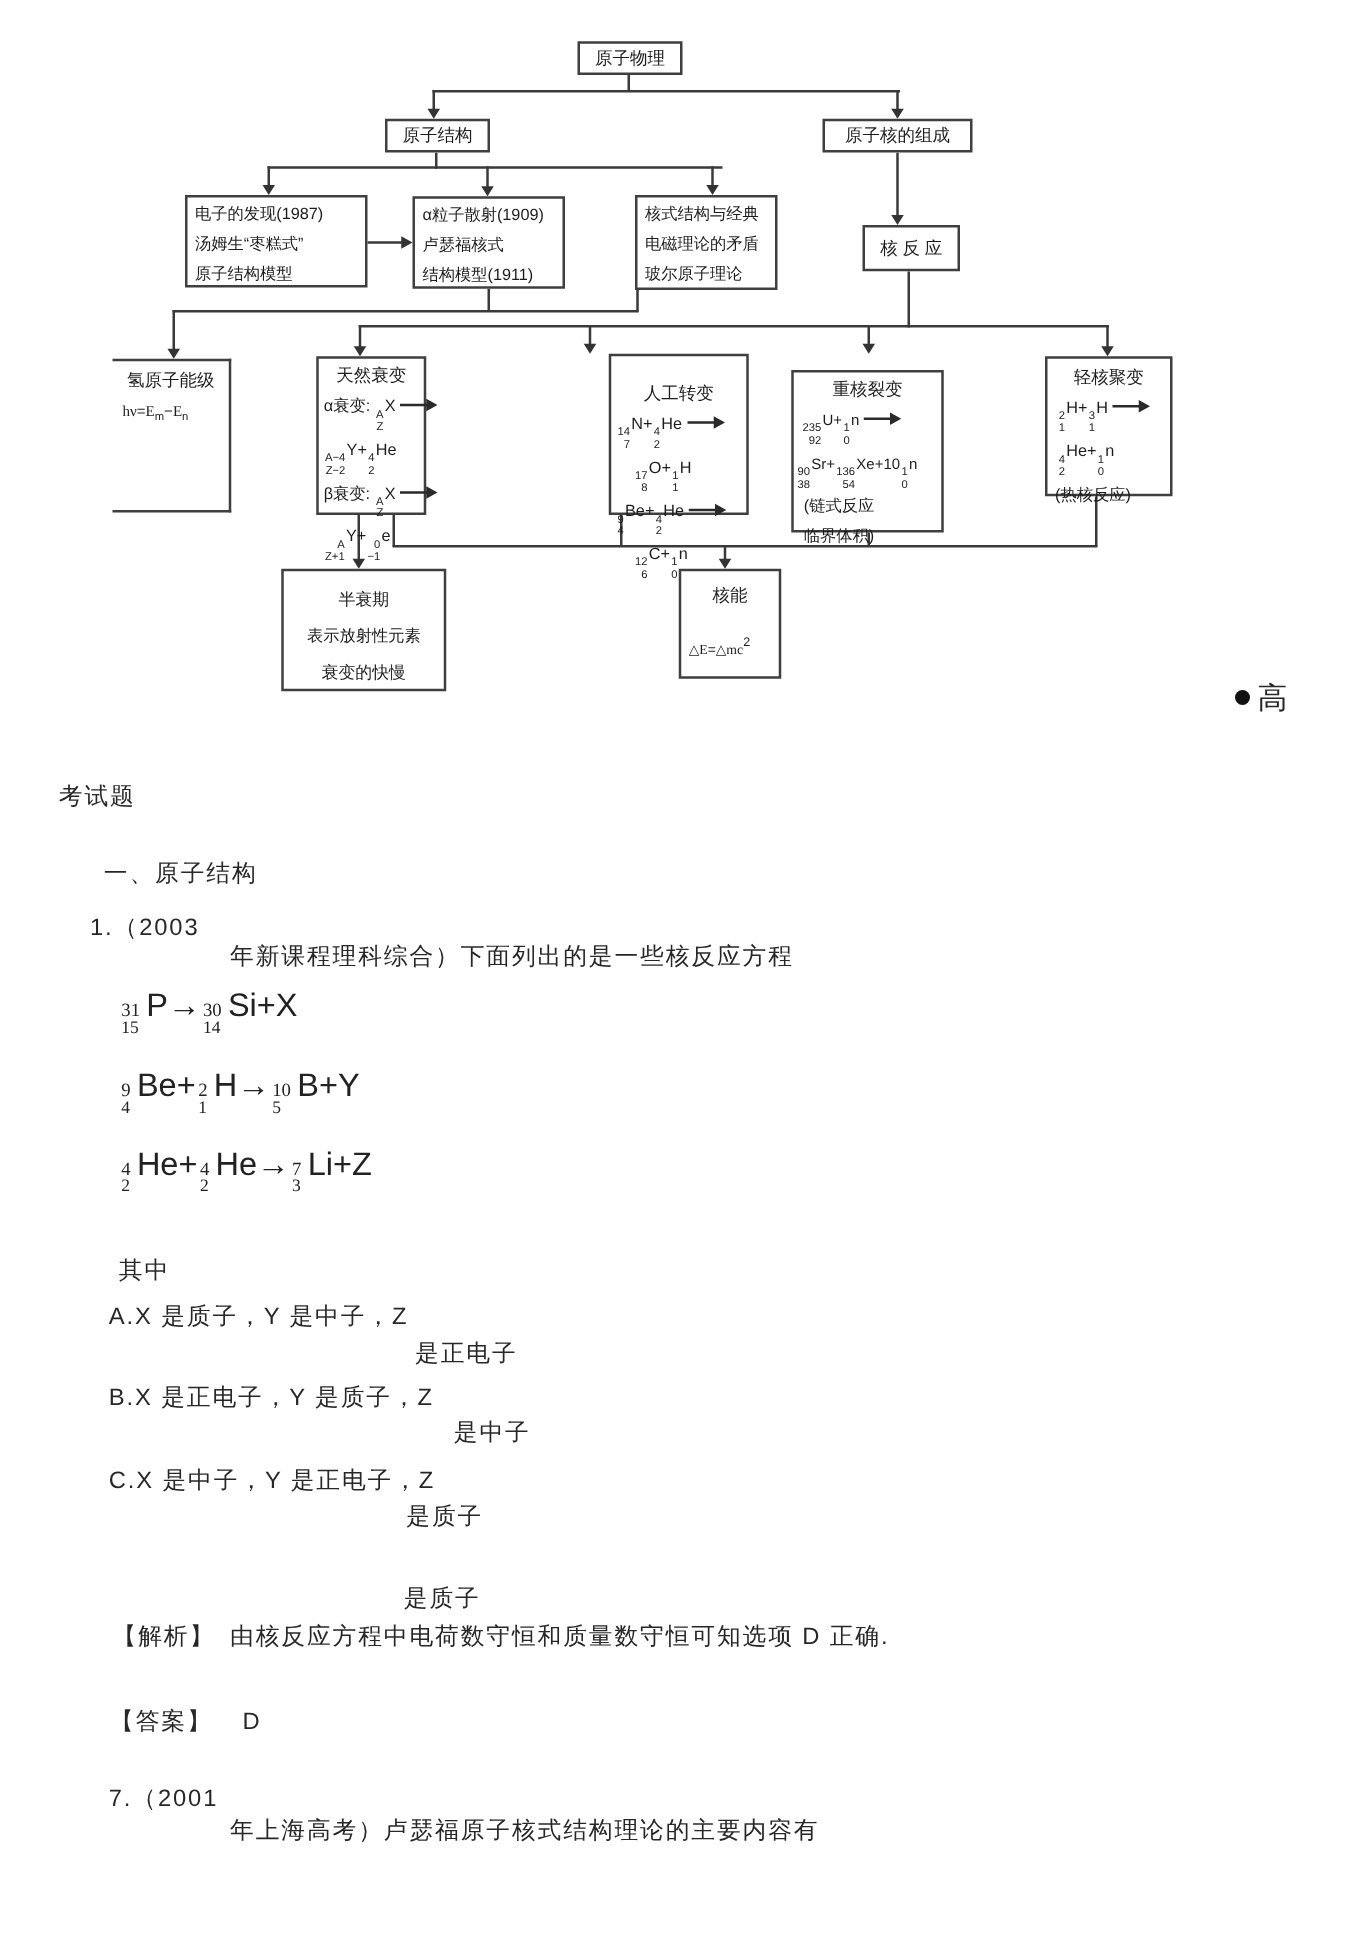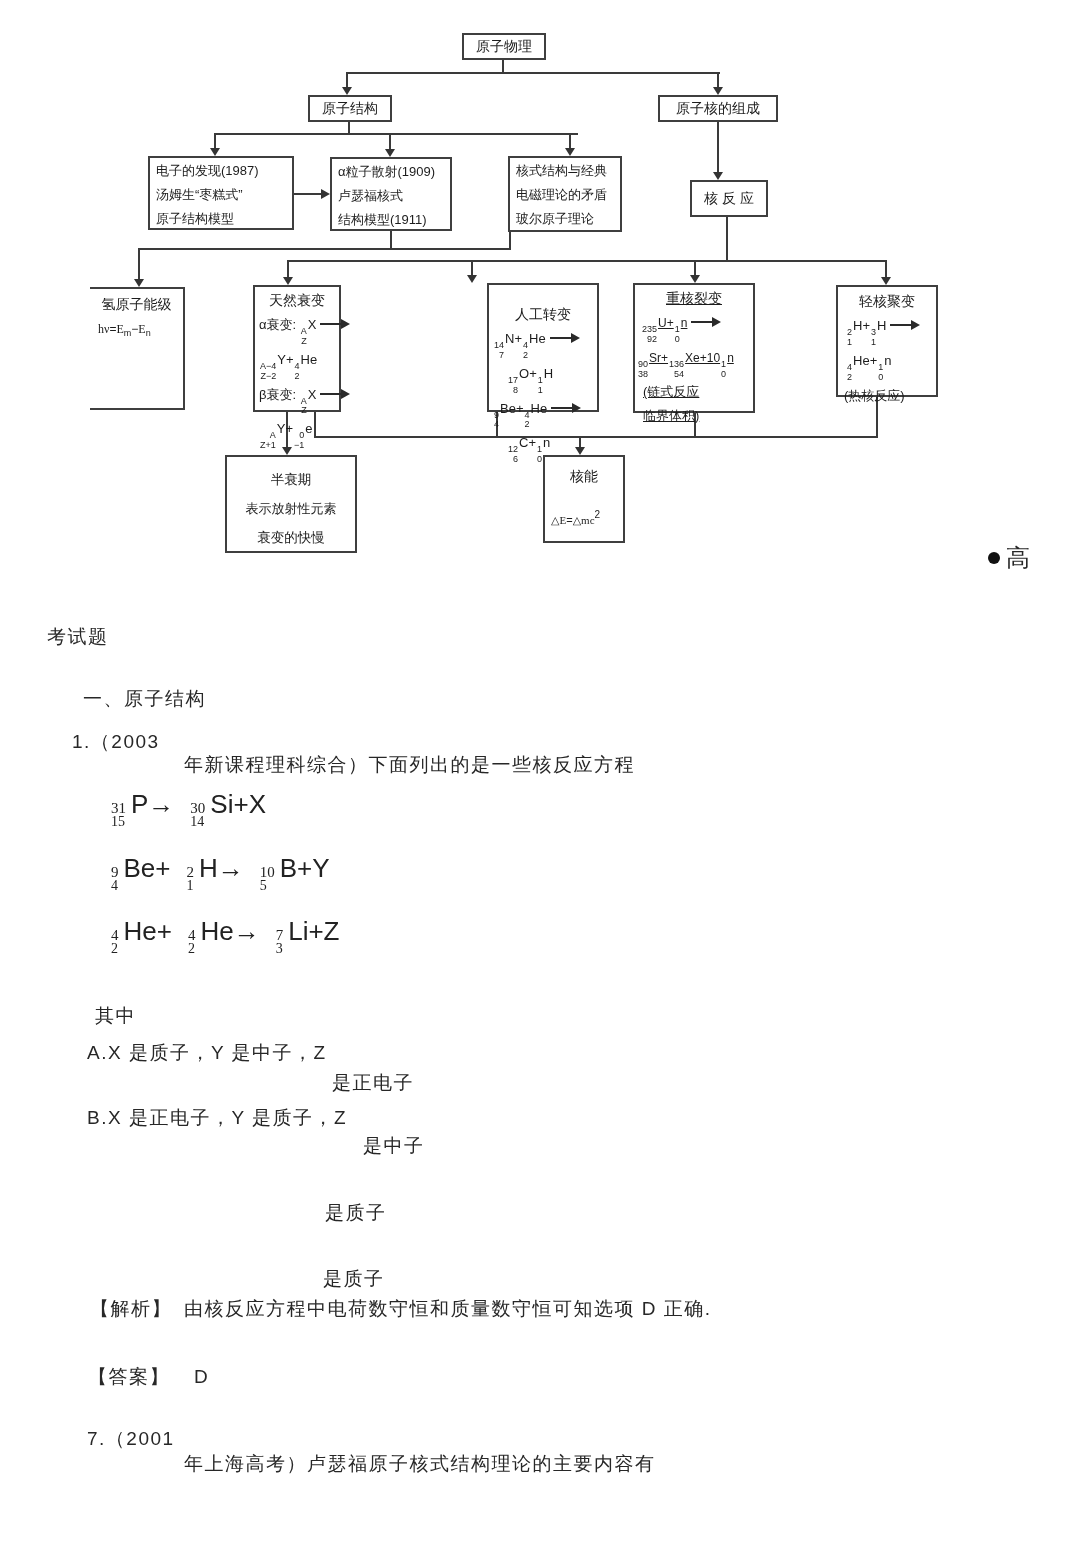--- a/index.html
+++ b/index.html
@@ -27,21 +27,21 @@
   .segu{font-size:10px;vertical-align:6px;}
   .segi{font-family:"Liberation Serif",serif;}
   .rarr{display:inline-block;position:relative;width:22px;height:2px;background:#2a2a2a;
         vertical-align:4px;margin-left:4px;margin-right:8px;}
   .rarr::after{content:"";position:absolute;right:-8px;top:-4px;
         border-left:9px solid #2a2a2a;border-top:5px solid transparent;border-bottom:5px solid transparent;}
   
   .docEq{position:absolute;white-space:nowrap;color:#222;}
   .segT{font-size:26px;font-family:"Liberation Sans",sans-serif;}
   .stk{position:relative;display:inline-block;font-family:"Liberation Serif",serif;
-       font-size:15px;margin:0 5px 0 16px;}
+       font-size:15px;margin:0 5px 0 2px;}
   .stk-b{position:absolute;left:0;top:14px;font-size:14px;font-family:"Liberation Serif",serif;}
   
   .txt{position:absolute;font-size:19px;letter-spacing:1.5px;color:#272727;white-space:nowrap;}
   .dot{position:absolute;width:12px;height:12px;border-radius:50%;background:#111;}
 </style>
 </head>
 <body>
 
 <div id="page">
 
@@ -182,21 +182,21 @@
           </span><span class="segt">He</span><span class="rarr"></span></div>
       <div class="eqline" style="padding-left:18px;"><span class="ss">
             <span>12</span>
             <span>6</span>
           </span><span class="segt">C+</span><span class="ss">
             <span>1</span>
             <span>0</span>
           </span><span class="segt">n</span></div>
     </div>
 
-    <div class="fbox fsmall" style="left:633px;top:283px;width:122px;height:130px;padding-top:2px;text-decoration:underline;">
+    <div class="fbox fsmall" style="left:633px;top:296px;width:122px;height:130px;padding-top:2px;">
       <div class="ftitle">重核裂变</div>
       <div class="eqline" style="padding-left:6px;"><span class="ss">
             <span>235</span>
             <span>92</span>
           </span><span class="segt">U+</span><span class="ss">
             <span>1</span>
             <span>0</span>
           </span><span class="segt">n</span><span class="rarr"></span></div>
       <div class="eqline" style="padding-left:2px;"><span class="ss">
             <span>90</span>
@@ -258,20 +258,21 @@
   <div class="docEq" style="left:95px;top:916px;"><span class="stk">4<span class="stk-b">2</span></span><span class="segT">He+</span><span class="stk">4<span class="stk-b">2</span></span><span class="segT">He→</span><span class="stk">7<span class="stk-b">3</span></span><span class="segT">Li+Z</span></div>
 
   <div class="txt" style="left:95px;top:1003px;">其中</div>
 
   <div class="txt" style="left:87px;top:1040px;">A.X 是质子，Y 是中子，Z</div>
   <div class="txt" style="left:332px;top:1070px;">是正电子</div>
 
   <div class="txt" style="left:87px;top:1105px;">B.X 是正电子，Y 是质子，Z</div>
   <div class="txt" style="left:363px;top:1133px;">是中子</div>
 
+  <div class="txt" style="left:87px;top:1171px;">C.X 是中子，Y 是正电子，Z</div>
   <div class="txt" style="left:325px;top:1200px;">是质子</div>
 
   <div class="txt" style="left:323px;top:1266px;">是质子</div>
 
   <div class="txt" style="left:90px;top:1296px;">
     <span>【解析】</span><span style="margin-left:12px;">由核反应方程中电荷数守恒和质量数守恒可知选项 D 正确.</span>
   </div>
 
   <div class="txt" style="left:88px;top:1364px;">
     <span>【答案】</span><span style="margin-left:24px;">D</span>

